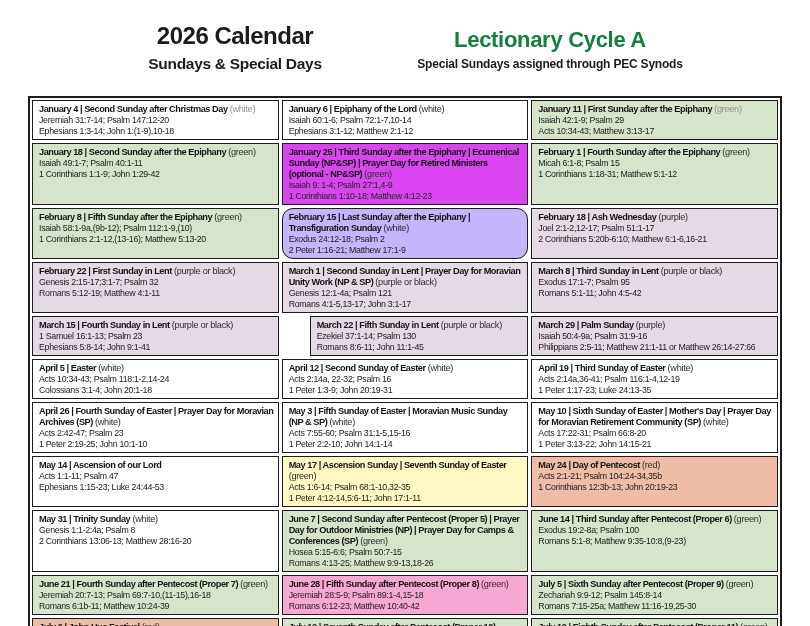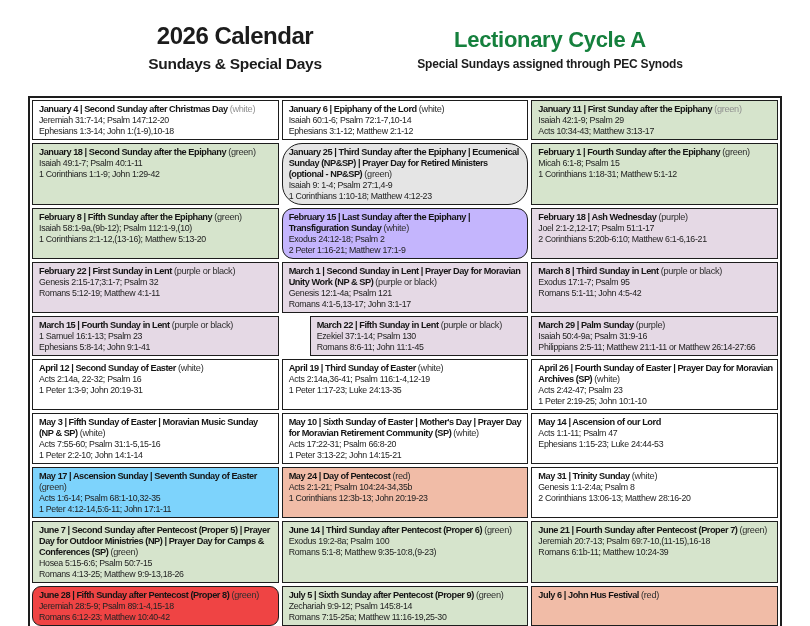--- a/index.html
+++ b/index.html
@@ -91,21 +91,21 @@
     <div class="cell" style="background: rgb(214, 228, 204);">
       <div class="cell-title">January 11 | First Sunday after the Epiphany <span class="color-label muted">(green)</span></div>
       <div class="reading">Isaiah 42:1-9; Psalm 29</div>
       <div class="reading">Acts 10:34-43; Matthew 3:13-17</div>
     </div>
     <div class="cell" style="background: rgb(214, 228, 204);">
       <div class="cell-title">January 18 | Second Sunday after the Epiphany <span class="color-label">(green)</span></div>
       <div class="reading">Isaiah 49:1-7; Psalm 40:1-11</div>
       <div class="reading">1 Corinthians 1:1-9; John 1:29-42</div>
     </div>
-    <div class="cell" style="background: #e5e5e5; border-radius: 20px;">
+    <div class="cell" style="background: #d946ef;">
       <div class="cell-title">January 25 | Third Sunday after the Epiphany | Ecumenical Sunday (NP&amp;SP) | Prayer Day for Retired Ministers (optional - NP&amp;SP) <span class="color-label">(green)</span></div>
       <div class="reading">Isaiah 9: 1-4; Psalm 27:1,4-9</div>
       <div class="reading">1 Corinthians 1:10-18; Matthew 4:12-23</div>
     </div>
     <div class="cell" style="background: rgb(214, 228, 204);">
       <div class="cell-title">February 1 | Fourth Sunday after the Epiphany <span class="color-label">(green)</span></div>
       <div class="reading">Micah 6:1-8; Psalm 15</div>
       <div class="reading">1 Corinthians 1:18-31; Matthew 5:1-12</div>
     </div>
     <div class="cell" style="background: rgb(214, 228, 204);">
@@ -147,20 +147,25 @@
       <div class="cell-title">March 22 | Fifth Sunday in Lent <span class="color-label">(purple or black)</span></div>
       <div class="reading">Ezekiel 37:1-14; Psalm 130</div>
       <div class="reading">Romans 8:6-11; John 11:1-45</div>
     </div>
     <div class="cell" style="background: rgb(229, 217, 229);">
       <div class="cell-title">March 29 | Palm Sunday <span class="color-label">(purple)</span></div>
       <div class="reading">Isaiah 50:4-9a; Psalm 31:9-16</div>
       <div class="reading">Philippians 2:5-11; Matthew 21:1-11 or Matthew 26:14-27:66</div>
     </div>
     <div class="cell" style="background: rgb(255, 255, 255);">
+      <div class="cell-title">April 5 | Easter <span class="color-label">(white)</span></div>
+      <div class="reading">Acts 10:34-43; Psalm 118:1-2,14-24</div>
+      <div class="reading">Colossians 3:1-4; John 20:1-18</div>
+    </div>
+    <div class="cell" style="background: rgb(255, 255, 255);">
       <div class="cell-title">April 12 | Second Sunday of Easter <span class="color-label">(white)</span></div>
       <div class="reading">Acts 2:14a, 22-32; Psalm 16</div>
       <div class="reading">1 Peter 1:3-9; John 20:19-31</div>
     </div>
     <div class="cell" style="background: rgb(255, 255, 255);">
       <div class="cell-title">April 19 | Third Sunday of Easter <span class="color-label">(white)</span></div>
       <div class="reading">Acts 2:14a,36-41; Psalm 116:1-4,12-19</div>
       <div class="reading">1 Peter 1:17-23; Luke 24:13-35</div>
     </div>
     <div class="cell" style="background: rgb(255, 255, 255);">
@@ -176,21 +181,21 @@
     <div class="cell" style="background: rgb(255, 255, 255);">
       <div class="cell-title">May 10 | Sixth Sunday of Easter | Mother's Day | Prayer Day for Moravian Retirement Community (SP) <span class="color-label">(white)</span></div>
       <div class="reading">Acts 17:22-31; Psalm 66:8-20</div>
       <div class="reading">1 Peter 3:13-22; John 14:15-21</div>
     </div>
     <div class="cell" style="background: rgb(255, 255, 255);">
       <div class="cell-title">May 14 | Ascension of our Lord</div>
       <div class="reading">Acts 1:1-11; Psalm 47</div>
       <div class="reading">Ephesians 1:15-23; Luke 24:44-53</div>
     </div>
-    <div class="cell" style="background: #7dd3fc;">
+    <div class="cell" style="background: #fef9c3;">
       <div class="cell-title">May 17 | Ascension Sunday | Seventh Sunday of Easter <span class="color-label">(green)</span></div>
       <div class="reading">Acts 1:6-14; Psalm 68:1-10,32-35</div>
       <div class="reading">1 Peter 4:12-14,5:6-11; John 17:1-11</div>
     </div>
     <div class="cell" style="background: rgb(241, 188, 167);">
       <div class="cell-title">May 24 | Day of Pentecost <span class="color-label">(red)</span></div>
       <div class="reading">Acts 2:1-21; Psalm 104:24-34,35b</div>
       <div class="reading">1 Corinthians 12:3b-13; John 20:19-23</div>
     </div>
     <div class="cell" style="background: rgb(255, 255, 255);">
@@ -206,21 +211,21 @@
     <div class="cell" style="background: rgb(214, 228, 204);">
       <div class="cell-title">June 14 | Third Sunday after Pentecost (Proper 6) <span class="color-label">(green)</span></div>
       <div class="reading">Exodus 19:2-8a; Psalm 100</div>
       <div class="reading">Romans 5:1-8; Matthew 9:35-10:8,(9-23)</div>
     </div>
     <div class="cell" style="background: rgb(214, 228, 204);">
       <div class="cell-title">June 21 | Fourth Sunday after Pentecost (Proper 7) <span class="color-label">(green)</span></div>
       <div class="reading">Jeremiah 20:7-13; Psalm 69:7-10,(11-15),16-18</div>
       <div class="reading">Romans 6:1b-11; Matthew 10:24-39</div>
     </div>
-    <div class="cell" style="background: #ef4444; border-radius: 9px;">
+    <div class="cell" style="background: #f9a8d4;">
       <div class="cell-title">June 28 | Fifth Sunday after Pentecost (Proper 8) <span class="color-label">(green)</span></div>
       <div class="reading">Jeremiah 28:5-9; Psalm 89:1-4,15-18</div>
       <div class="reading">Romans 6:12-23; Matthew 10:40-42</div>
     </div>
     <div class="cell" style="background: rgb(214, 228, 204);">
       <div class="cell-title">July 5 | Sixth Sunday after Pentecost (Proper 9) <span class="color-label">(green)</span></div>
       <div class="reading">Zechariah 9:9-12; Psalm 145:8-14</div>
       <div class="reading">Romans 7:15-25a; Matthew 11:16-19,25-30</div>
     </div>
     <div class="cell" style="background: rgb(241, 188, 167);">

